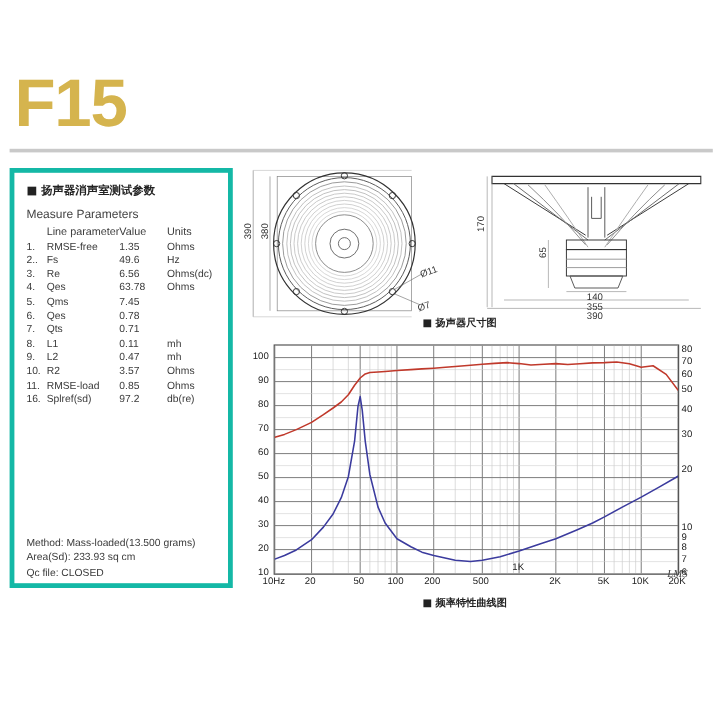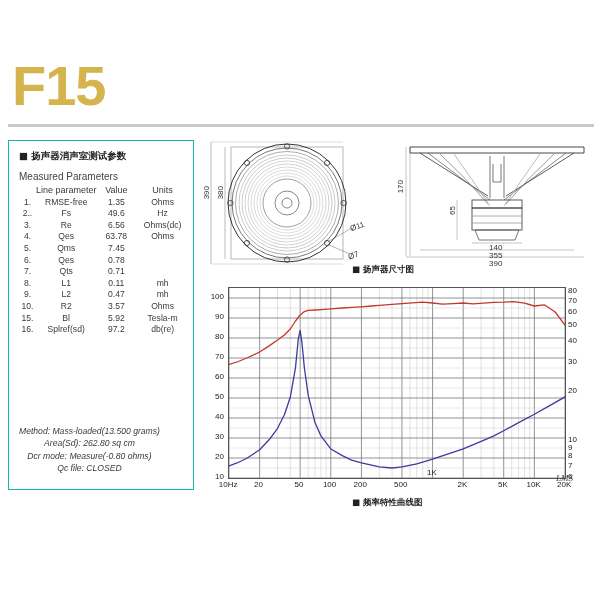--- a/index.html
+++ b/index.html
@@ -9,33 +9,33 @@
   
   #header{position:absolute;left:0;top:55px;width:600px;height:68px;}
   #logo{position:absolute;left:12px;top:0px;font-size:56px;font-weight:bold;color:#d5b44e;
         letter-spacing:-1px;line-height:62px;font-family:"Liberation Sans",sans-serif;}
   #main-title{position:absolute;left:163px;top:26px;font-size:25px;color:#3b3b3b;
         letter-spacing:0.4px;white-space:nowrap;font-family:"Liberation Sans",sans-serif;}
   #header-rule{position:absolute;left:8px;top:124px;width:586px;height:3px;background:#c9c9c9;}
 
   
   #param-box{position:absolute;left:8px;top:140px;width:186px;height:350px;
-        border:1px solid #14b8a6;background:#fff;box-sizing:border-box;text-align:center;}
+        border:4px solid #14b8a6;background:#fff;box-sizing:border-box;}
   #param-cn{position:absolute;left:10px;top:9px;font-size:9.5px;color:#222;font-weight:bold;
         font-family:"DejaVu Sans",sans-serif;}
   #param-sub{position:absolute;left:10px;top:30px;font-size:10px;color:#444;}
   .ptable{position:absolute;left:10px;top:44px;width:170px;border-collapse:collapse;}
   .ptable td{font-size:8.6px;color:#3a3a3a;padding:0;line-height:11.6px;
         font-family:"Liberation Sans",sans-serif;white-space:nowrap;}
   .c-no{width:17px;}
   .c-name{width:60px;}
   .c-val{width:40px;}
   .c-unit{width:53px;}
   .hdr td{font-size:9px;color:#3a3a3a;}
-  #method-block{position:absolute;left:10px;top:284px;font-size:8.6px;color:#3a3a3a;line-height:12.4px;font-style:italic;}
+  #method-block{position:absolute;left:10px;top:302px;font-size:8.6px;color:#3a3a3a;line-height:12.4px;}
   #method-block div{white-space:nowrap;}
 
   
   #draw-area{position:absolute;left:200px;top:138px;width:396px;height:145px;}
   #front-view{position:absolute;left:0;top:0;width:190px;height:130px;}
   #side-view{position:absolute;left:196px;top:0;width:200px;height:130px;}
   .dimlabel{position:absolute;font-size:8px;color:#333;font-family:"Liberation Sans",sans-serif;}
   .vert{writing-mode:vertical-rl;transform:rotate(180deg);}
   #cap-dim{position:absolute;left:352px;top:264px;font-size:8.5px;color:#222;font-weight:bold;
         font-family:"DejaVu Sans",sans-serif;white-space:nowrap;}
@@ -59,21 +59,21 @@
 
 <div id="sheet">
 
   <div id="header">
     <div id="logo">F15</div>
   </div>
   <div id="header-rule"></div>
 
   <div id="param-box">
     <div id="param-cn">■ 扬声器消声室测试参数</div>
-    <div id="param-sub">Measured Parameters</div>
+    <div id="param-sub">Measure Parameters</div>
     <table class="ptable">
       <tbody id="ptable-body">
           <tr class="hdr">
             <td class="c-no"></td>
             <td class="c-name">Line parameter</td>
             <td class="c-val">Value</td>
             <td class="c-unit">Units</td>
           </tr>
           <tr>
             <td class="c-no">1.</td>
@@ -129,37 +129,36 @@
             <td class="c-val">0.47</td>
             <td class="c-unit">mh</td>
           </tr>
           <tr>
             <td class="c-no">10.</td>
             <td class="c-name">R2</td>
             <td class="c-val">3.57</td>
             <td class="c-unit">Ohms</td>
           </tr>
           <tr>
-            <td class="c-no">15.</td>
-            <td class="c-name">Bl</td>
-            <td class="c-val">5.92</td>
-            <td class="c-unit">Tesla-m</td>
+            <td class="c-no">11.</td>
+            <td class="c-name">RMSE-load</td>
+            <td class="c-val">0.85</td>
+            <td class="c-unit">Ohms</td>
           </tr>
           <tr>
             <td class="c-no">16.</td>
             <td class="c-name">Splref(sd)</td>
             <td class="c-val">97.2</td>
             <td class="c-unit">db(re)</td>
           </tr>
         </tbody>
     </table>
     <div id="method-block">
         <div>Method:  Mass-loaded(13.500 grams)</div>
-        <div>Area(Sd):  262.80 sq cm</div>
-        <div>Dcr mode:  Measure(-0.80 ohms)</div>
+        <div>Area(Sd):  233.93 sq cm</div>
         <div>Qc file:  CLOSED</div>
       </div>
   </div>
 
   <div id="draw-area">
 
     <div id="front-view">
       <svg width="190" height="130" viewBox="0 0 190 130">
         <g stroke="#444" fill="none" stroke-width="0.7">
 

